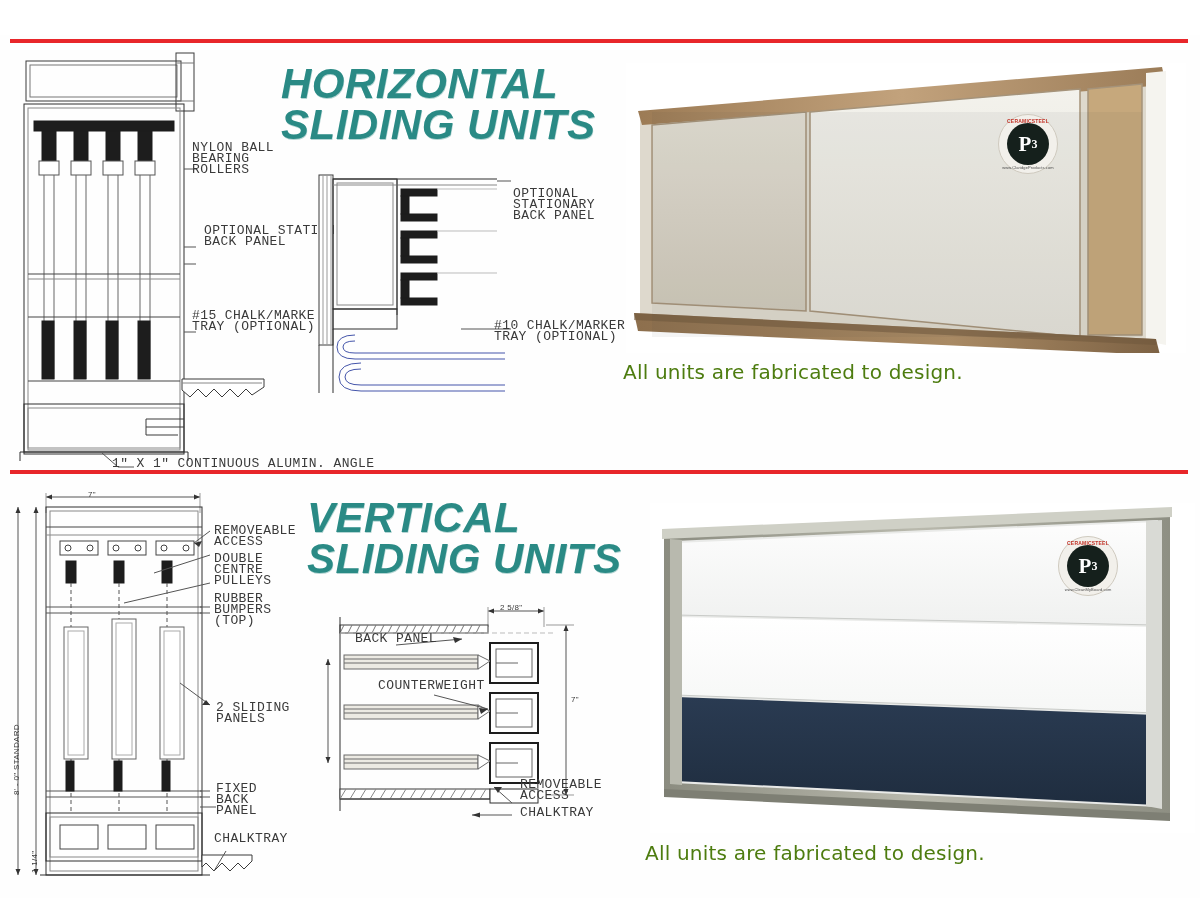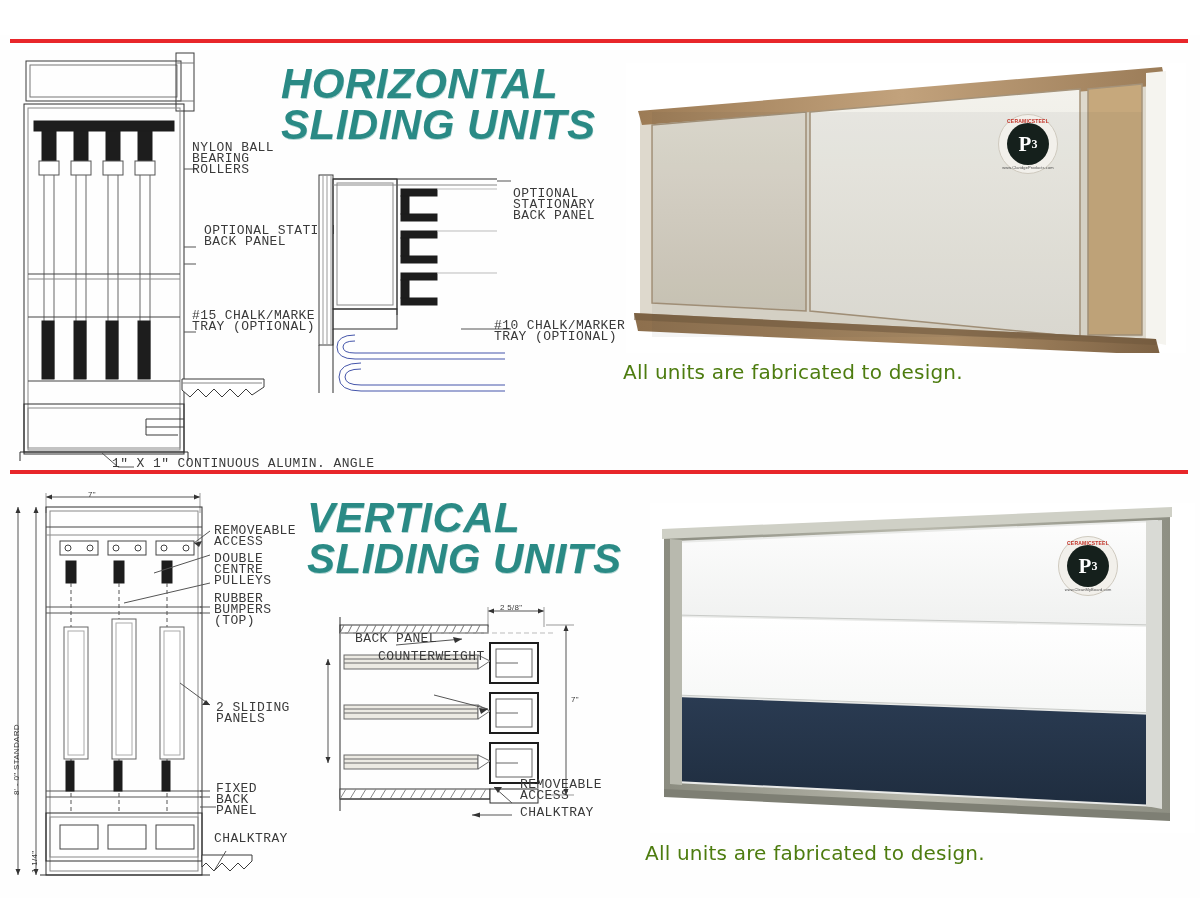--- a/index.html
+++ b/index.html
@@ -554,21 +554,21 @@
       </g>
     </svg>
   </div>
 
   <div class="dim" style="left:500px; top:568px;">2 5/8"</div>
 
   <div class="dim" style="left:571px; top:660px;">7"</div>
 
   <div class="dlabel" style="left:355px; top:598px;">BACK  PANEL</div>
 
-  <div class="dlabel" style="left:378px; top:616px;">COUNTERWEIGHT</div>
+  <div class="dlabel" style="left:378px; top:645px;">COUNTERWEIGHT</div>
 
   <div class="dlabel" style="left:520px; top:744px;">REMOVEABLE
 ACCESS</div>
 
   <div class="dlabel" style="left:520px; top:772px;">CHALKTRAY</div>
 
   <div class="photo" style="left:650px; top:468px; width:545px; height:330px;">
     <svg width="545" height="330" viewBox="0 0 545 330">
       <defs>
         <linearGradient id="frameV" x1="0" y1="0" x2="1" y2="0">

